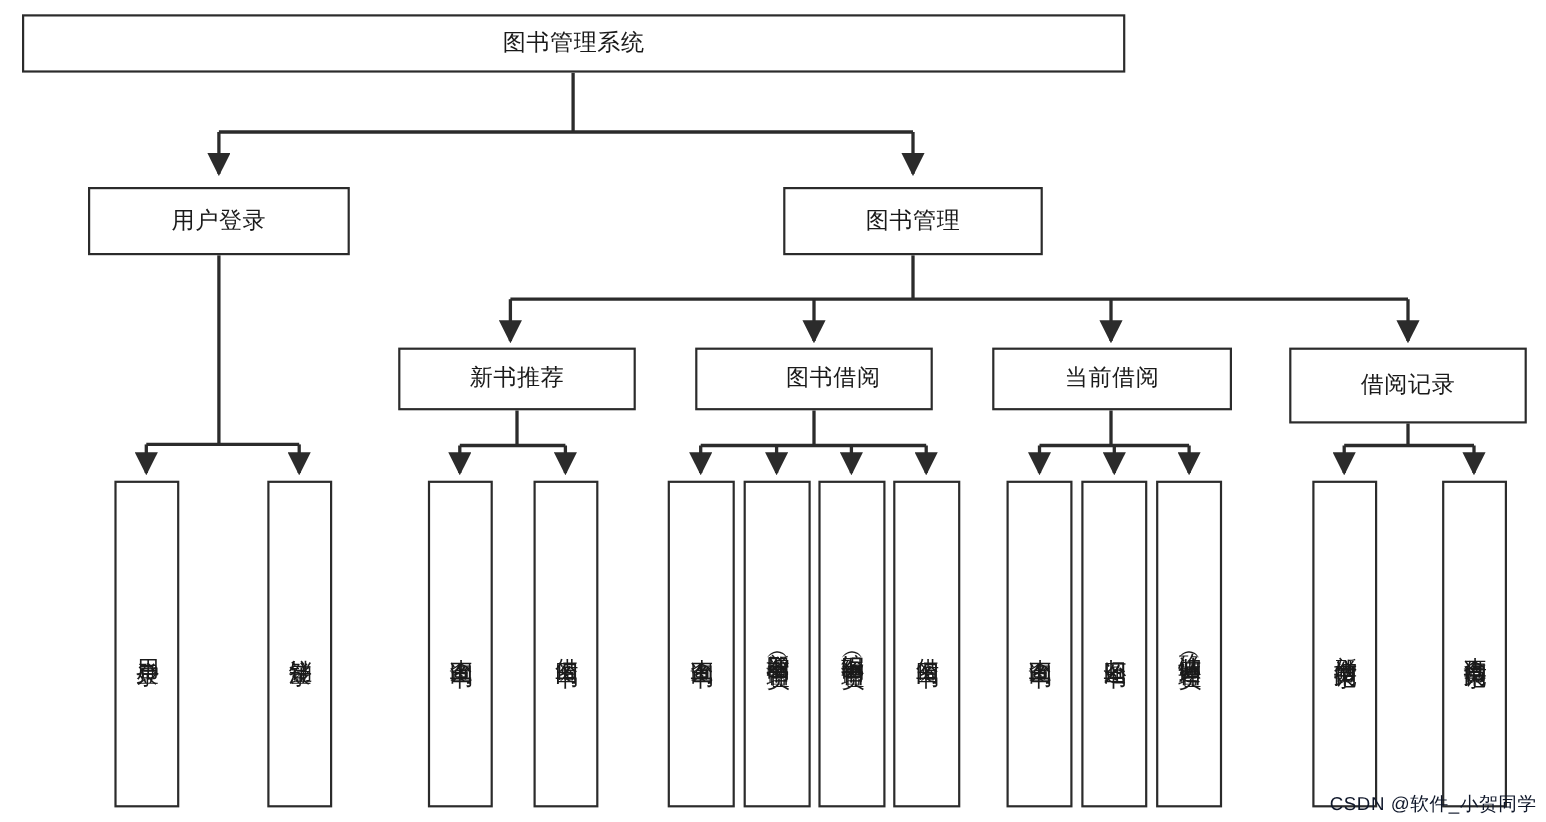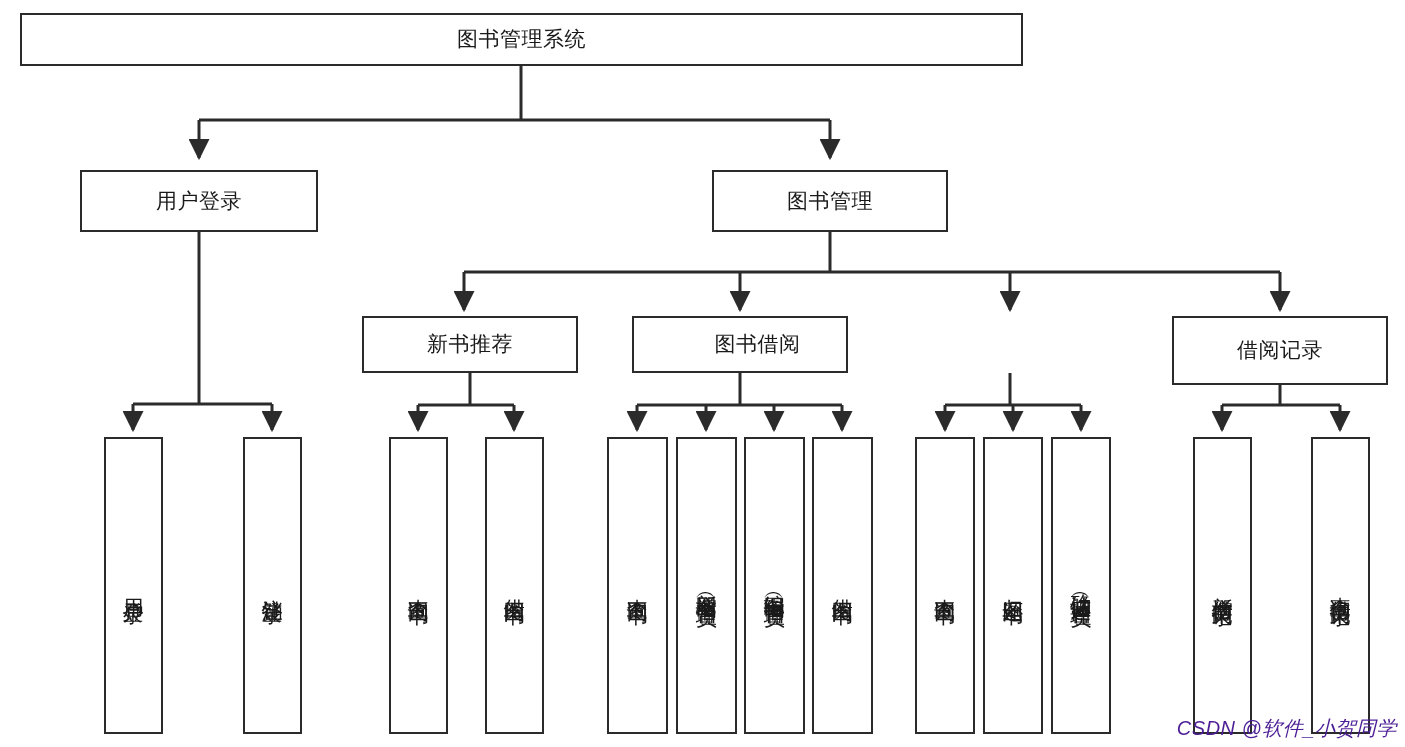--- a/index.html
+++ b/index.html
@@ -58,26 +58,25 @@
     letter-spacing: 2px;
     max-height: 268px;
   }
   .node.vert.tall .label {
     max-height: 288px;
   }
   #watermark {
     position: absolute;
     right: 8px;
     bottom: 5px;
-    font-size: 20px;
-    color: #4c1d95;
+    font-size: 17px;
+    color: #0f172a;
     letter-spacing: 0.5px;
     user-select: none;
     white-space: nowrap;
-    font-style: italic;
   }
 </style>
 </head>
 <body>
 
 <div id="diagram-root">
 
   <svg id="edge-layer" viewBox="0 0 1405 747" xmlns="http://www.w3.org/2000/svg">
     <defs>
       <marker id="arrow" viewBox="0 0 10 10" refX="9" refY="5" markerWidth="7" markerHeight="7" orient="auto-start-reverse">
@@ -138,20 +137,23 @@
   <div class="node horiz" style="left:362px; top:316px; width:216px; height:57px;">
     <span class="label">新书推荐</span>
   </div>
 
   <div class="node horiz" style="left:712px; top:170px; width:236px; height:62px;">
     <span class="label">图书管理</span>
   </div>
   <div class="node horiz" style="left:632px; top:316px; width:216px; height:57px;padding-left:35px;">
     <span class="label">图书借阅</span>
   </div>
+  <div class="node horiz" style="left:902px; top:316px; width:218px; height:57px;">
+    <span class="label">当前借阅</span>
+  </div>
   <div class="node horiz" style="left:1172px; top:316px; width:216px; height:69px;">
     <span class="label">借阅记录</span>
   </div>
 
   <div class="node vert" style="left:104px; top:437px; width:59px; height:297px;">
     <span class="label">用户登录</span>
   </div>
   <div class="node vert" style="left:243px; top:437px; width:59px; height:297px;">
     <span class="label">注销登录</span>
   </div>

